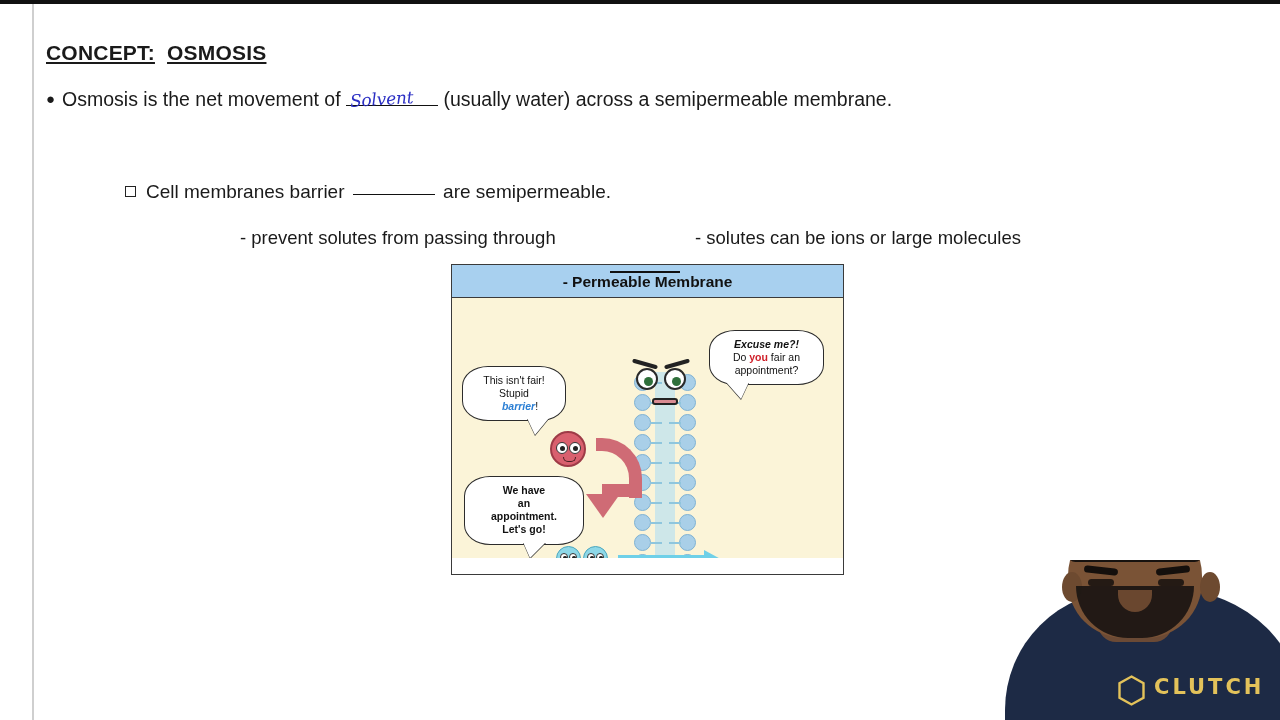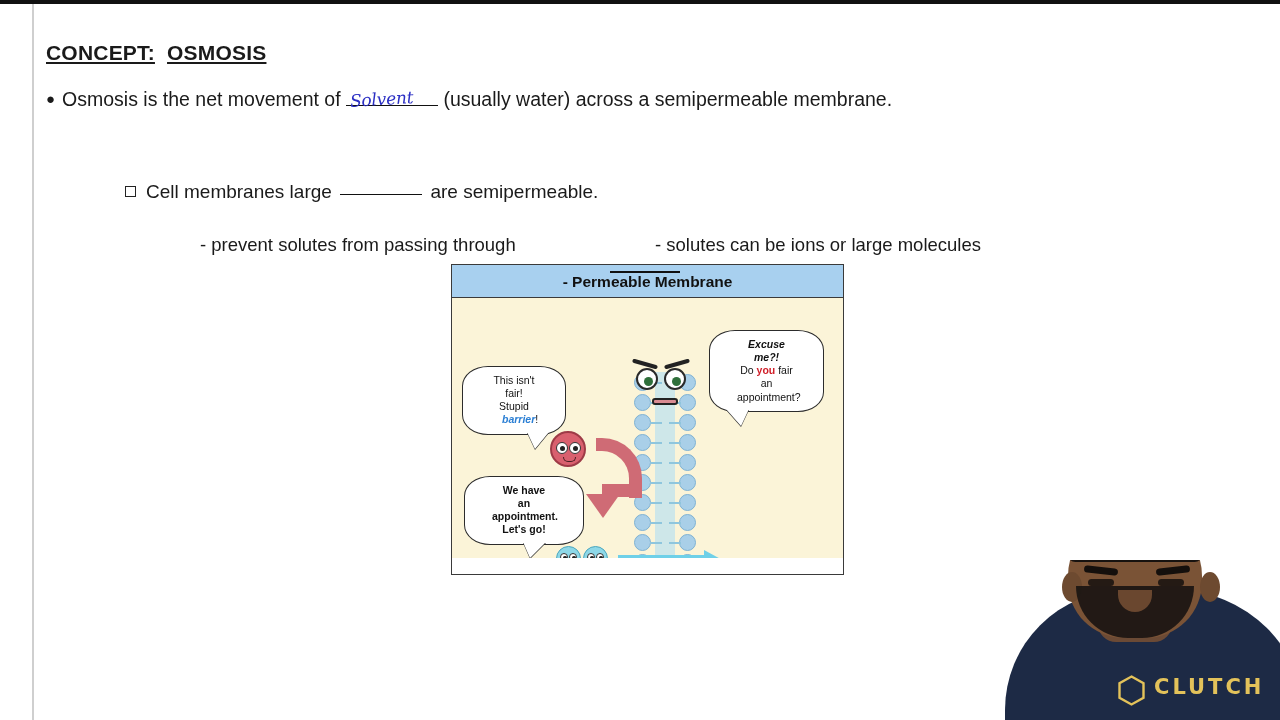--- a/index.html
+++ b/index.html
@@ -103,23 +103,24 @@
     display: inline-block;
     width: 88px;
     border-bottom: 1.8px solid #111;
     vertical-align: 3px;
     margin: 0 3px;
   }
   .blank-line.small { width: 82px; }
 
   .note-row {
     position: absolute;
-    top: 234px;
+    top: 227px;
     font-size: 18.5px;
     white-space: nowrap;
+    margin-left: 40px;
   }
   .note-a { left: 200px; }
   .note-b { left: 655px; }
 
   
   .figure {
     position: absolute;
     left: 451px;
     top: 264px;
     width: 393px;
@@ -399,21 +400,21 @@
   .bubble {
     position: absolute;
     background: #ffffff;
     border: 1.6px solid #2c2c2c;
     border-radius: 26px/20px;
     box-sizing: border-box;
     text-align: center;
     font-size: 10.5px;
     line-height: 1.25;
     color: #111;
-    padding: 7px 27px;
+    padding: 7px 20px;
   }
   .bubble .tail-tri {
     position: absolute;
     width: 0; height: 0;
   }
   .bubble-1 { left: 10px; top: 68px; width: 104px; }
   .bubble-1 .tail-tri {
     left: 64px; bottom: -15px;
     border-left: 8px solid transparent;
     border-right: 14px solid transparent;
@@ -567,21 +568,21 @@
   <div class="bullet-1">
     <span class="bullet-dot">●</span><span>Osmosis is the net movement of</span>
     <span class="blank-ink">
       <span class="ink">Solvent</span>
     </span>
     <span>(usually water) across a semipermeable membrane.</span>
   </div>
 
 
   <div class="sub-2">
-    <span class="sq"></span><span>Cell membranes large</span>
+    <span class="sq"></span><span>Cell membranes barrier</span>
     <span class="blank-line small"></span>
     <span>are semipermeable.</span>
   </div>
 
   <div class="note-row note-a">- prevent solutes from passing through</div>
   <div class="note-row note-b">- solutes can be ions or large molecules</div>
 
   <div class="figure">
     <div class="fig-header">
       <span class="hblank"></span>

